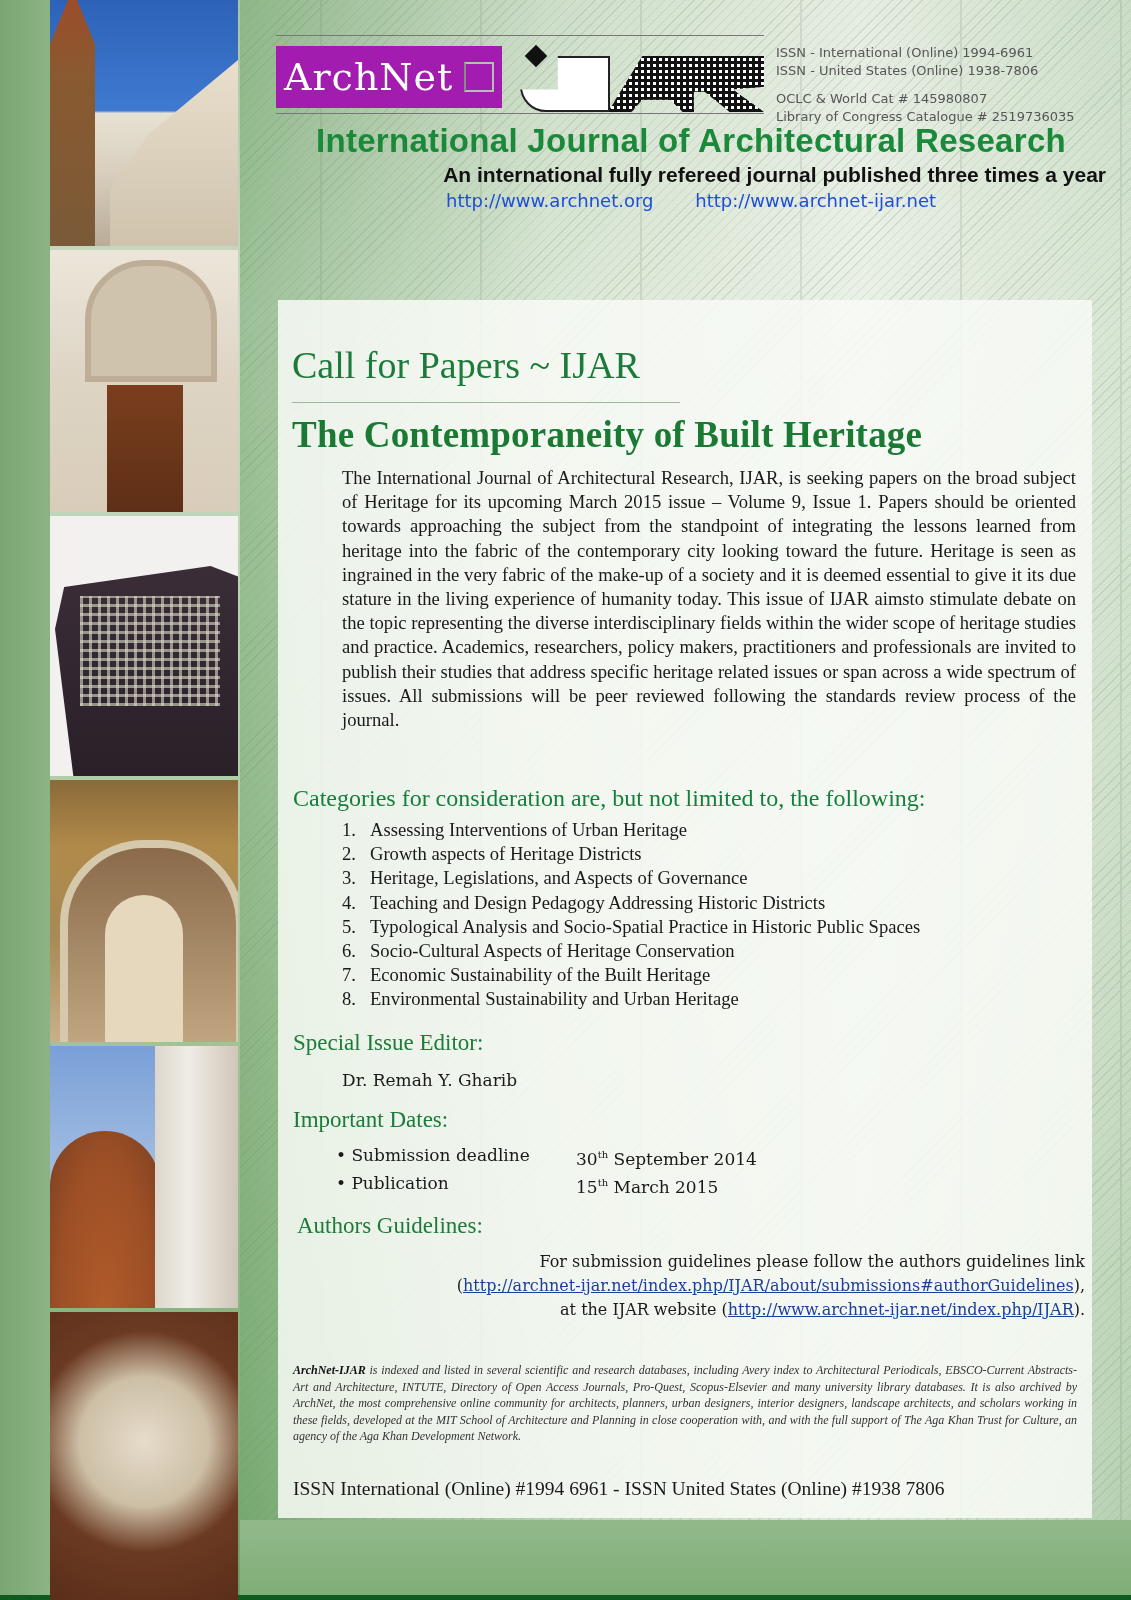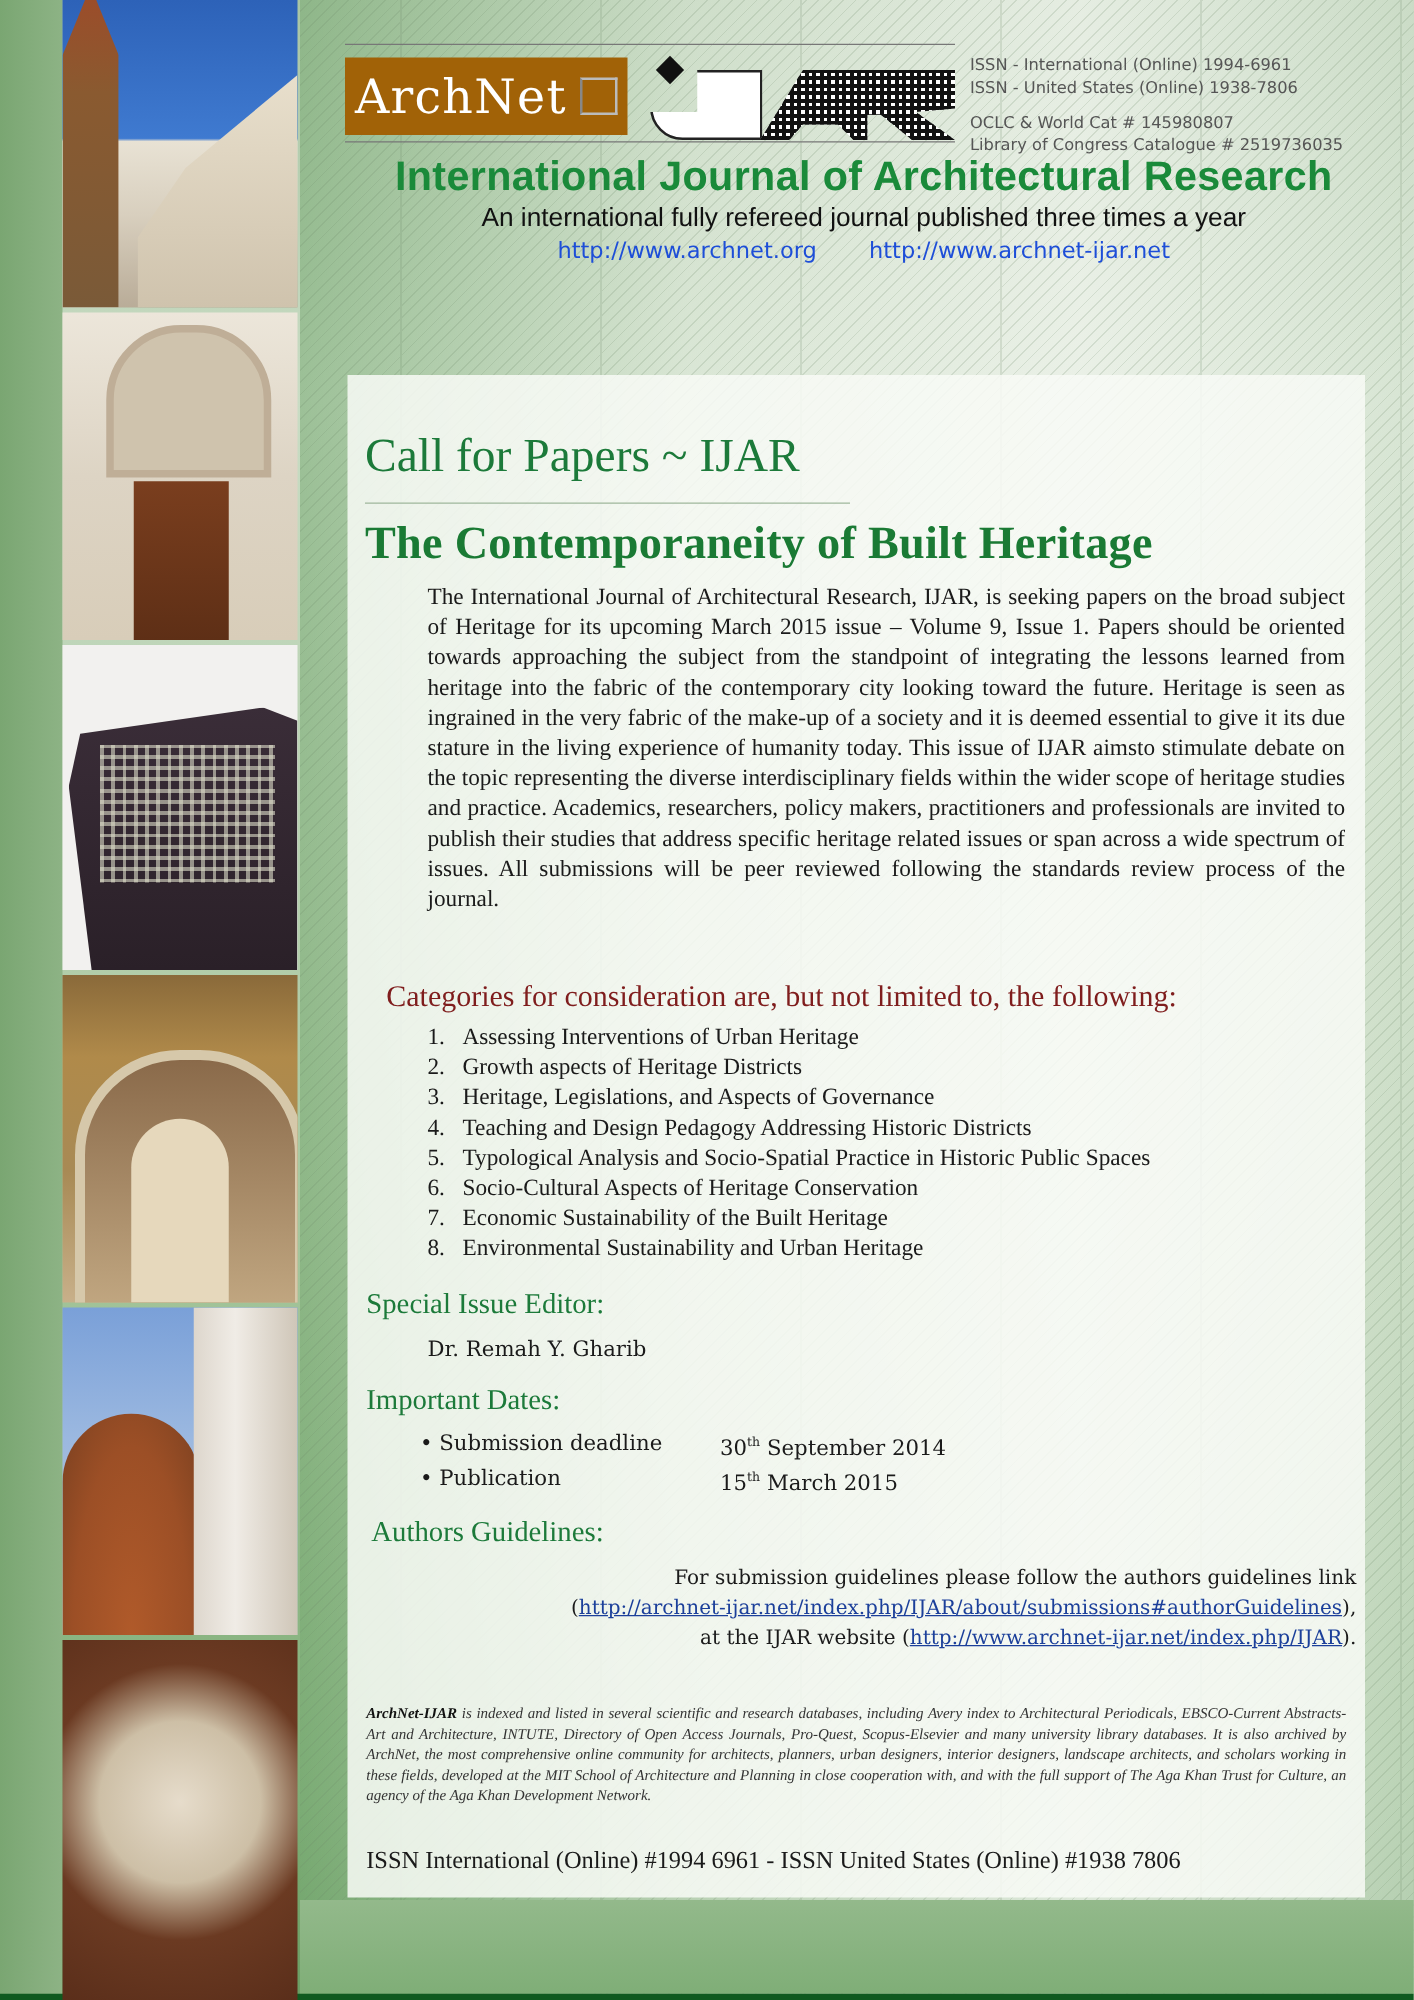--- a/index.html
+++ b/index.html
@@ -47,45 +47,45 @@
   .p4 .inner { position:absolute; left:55px; top:115px; width:78px; height:147px; border-radius:39px 39px 0 0; background: #e6d8bc; }
   .p5 { top:1046px; height:262px; background: linear-gradient(180deg,#7aa0d8 0%, #9bb8e0 40%, #c8c8c0 100%); }
   .p5 .dome { position:absolute; left:0; top:85px; width:110px; height:177px; background: radial-gradient(ellipse at 50% 100%, #b05a2a 0%, #9c4f26 60%, #7a4020 100%); border-radius:55px 55px 0 0; }
   .p5 .bell { position:absolute; left:105px; top:0; width:83px; height:262px; background: linear-gradient(90deg,#ddd6cc,#f0ece6 40%,#cfc6b8); }
   .p6 { top:1312px; height:288px; background: radial-gradient(circle at 50% 45%, #e6dccb 0%, #cdbfa6 35%, #6b3a22 60%, #5a2e1a 100%); }
 
   
   .logo-wrap { position:absolute; left:276px; top:36px; width:488px; height:78px; }
   .rule-top { position:absolute; left:276px; top:35px; width:488px; height:1px; background:#777; }
   .rule-bot { position:absolute; left:276px; top:113px; width:488px; height:1px; background:#777; }
-  .archnet-logo { position:absolute; left:0; top:10px; width:226px; height:62px; background:#a16207; color:#fff;
+  .archnet-logo { position:absolute; left:0; top:10px; width:226px; height:62px; background:#a21caf; color:#fff;
     font-family:"DejaVu Serif", serif; font-size:38px; line-height:62px; padding-left:8px; box-sizing:border-box; letter-spacing:1px; }
   .archnet-logo .sq { position:absolute; right:8px; top:16px; width:26px; height:26px; border:2px solid #bbb; border-left-color:#888; }
   .ijar-logo { position:absolute; left:244px; top:6px; width:244px; height:70px; }
   .ijar-logo .diamond { position:absolute; left:8px; top:6px; width:16px; height:16px; background:#111; transform:rotate(45deg); }
   .ijar-logo .j { position:absolute; left:0; top:14px; width:90px; height:56px; background:#fff; border:2px solid #222; border-radius:0 0 0 26px; box-sizing:border-box; clip-path: polygon(42% 0,100% 0,100% 100%,0 100%,0 60%,42% 60%); }
   .ijar-logo .ar { position:absolute; left:88px; top:14px; width:156px; height:56px;
     background-color:#fff;
     background-image: repeating-linear-gradient(0deg, #111 0 3px, transparent 3px 6px), repeating-linear-gradient(90deg, #111 0 3px, transparent 3px 6px);
     clip-path: polygon(0 100%, 22% 0, 52% 0, 52% 0, 100% 0, 100% 55%, 80% 60%, 100% 100%, 78% 100%, 62% 64%, 55% 64%, 55% 100%, 48% 100%, 40% 78%, 22% 78%, 15% 100%);
   }
   .issn-block { position:absolute; left:776px; top:44px; width:340px; font-family:"DejaVu Sans", sans-serif; font-size:13px; color:#555; line-height:18px; }
   .issn-block .gap { height:10px; }
   .journal-title { position:absolute; left:276px; top:122px; width:830px; text-align:center; font-family:"Liberation Sans", sans-serif; font-weight:bold; font-size:33px; color:#1a8a3a; letter-spacing:0.3px; }
-  .journal-sub { position:absolute; left:276px; top:163px; width:830px; text-align:center; font-family:"Liberation Sans", sans-serif; font-weight:normal; font-size:21px; color:#111; }
+  .journal-sub { position:absolute; left:276px; top:163px; width:830px; text-align:right; font-family:"Liberation Sans", sans-serif; font-weight:bold; font-size:21px; color:#111; }
   .journal-urls { position:absolute; left:276px; top:190px; width:830px; text-align:center; font-family:"DejaVu Sans", sans-serif; font-size:18px; color:#1d4ed8; }
   .journal-urls span { margin:0 18px; }
 
   
   .panel { position:absolute; left:278px; top:300px; width:814px; height:1218px; background:rgba(248,250,246,0.86); }
   .cfp-title { position:absolute; left:292px; top:343px; font-family:"Liberation Serif", serif; font-size:38px; color:#1c7a3a; }
   .cfp-rule { position:absolute; left:292px; top:402px; width:388px; height:1px; background:#9fb79c; }
   .theme-title { position:absolute; left:292px; top:413px; font-family:"Liberation Serif", serif; font-weight:bold; font-size:37px; color:#1a7a34; letter-spacing:0.2px; }
   .intro { position:absolute; left:342px; top:466px; width:734px; font-size:18.6px; line-height:24.2px; color:#1a1a1a; text-align:justify; }
-  .cat-heading { position:absolute; left:309px; top:785px; font-size:24px; color:#7f1d1d; }
+  .cat-heading { position:absolute; left:293px; top:785px; font-size:24px; color:#15803d; }
   .cat-list { position:absolute; left:342px; top:818px; margin:0; padding:0; list-style:none; font-size:18.6px; line-height:24.2px; color:#1a1a1a; }
   .cat-list li { display:flex; }
   .cat-list .num { width:28px; }
   .sec-heading { position:absolute; left:293px; font-size:23px; color:#1c7a3a; }
   .editor { position:absolute; left:342px; top:1070px; font-size:19px; color:#1a1a1a; font-family:"DejaVu Serif", serif; font-size:17px; }
   .dates { position:absolute; left:336px; top:1143px; font-family:"DejaVu Serif", serif; font-size:17px; color:#1a1a1a; line-height:24px; }
   .dates .row { display:flex; }
   .dates .lbl { width:240px; }
   .dates sup { font-size:10px; }
   .guide { position:absolute; left:345px; top:1250px; width:740px; font-family:"DejaVu Serif", serif; font-size:16px; color:#1a1a1a; line-height:24px;text-align:right; }

